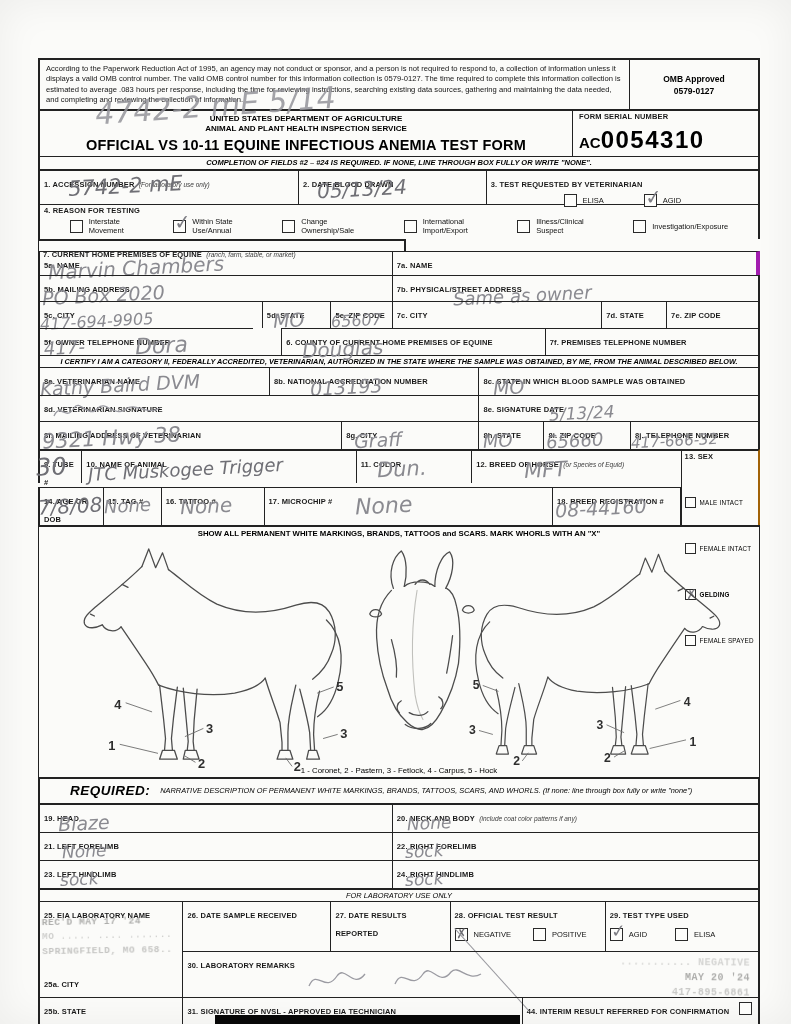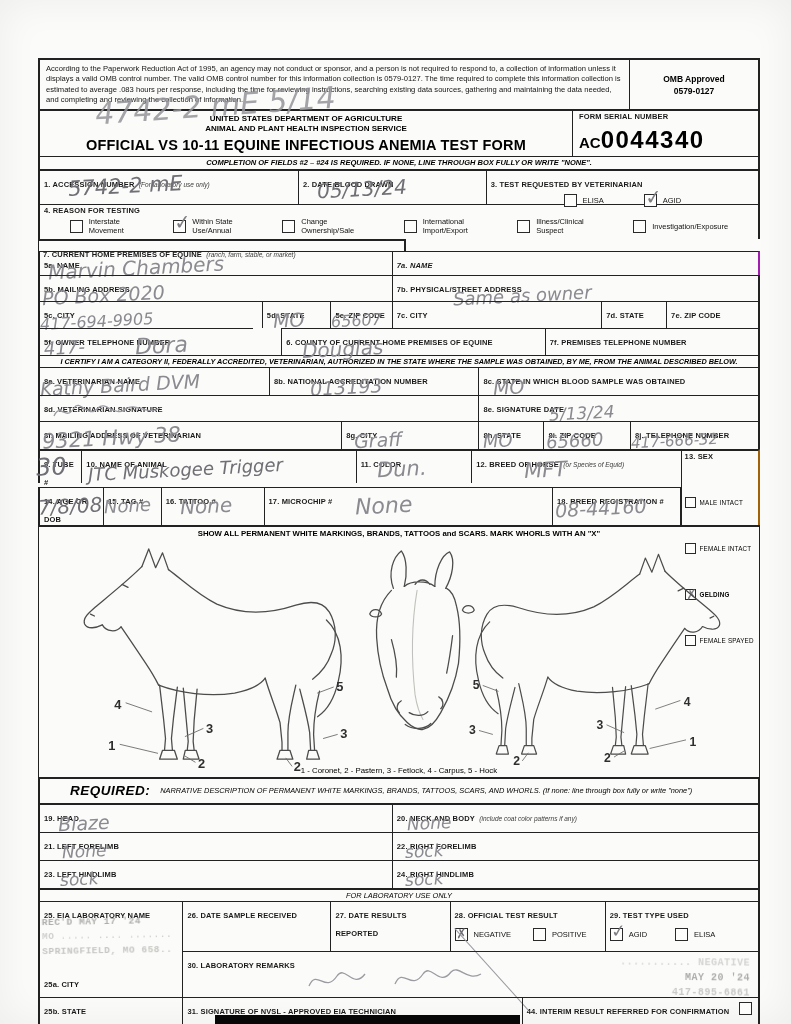--- a/index.html
+++ b/index.html
@@ -82,21 +82,21 @@
     <div class="hdr-row">
       <div class="hdr-left">
         <div class="dept">UNITED STATES DEPARTMENT OF AGRICULTURE</div>
         <div class="dept">ANIMAL AND PLANT HEALTH INSPECTION SERVICE</div>
         <div class="title">OFFICIAL VS 10-11 EQUINE INFECTIOUS ANEMIA TEST FORM</div>
       </div>
       <div class="serial-box">
         <div class="lbl">FORM SERIAL NUMBER</div>
         <div class="serial-num-line">
           <span class="serial-ac">AC</span>
-          <span class="serial-no">0044340</span>
+          <span class="serial-no">0054310</span>
         </div>
       </div>
     </div>
 
     <div class="completion">COMPLETION OF FIELDS #2 – #24 IS REQUIRED.    IF NONE, LINE THROUGH BOX FULLY OR WRITE "NONE".</div>
 
     <div class="row">
       <div class="cell h34" style="width:36%; border-left-width:2px;">
         <span class="lbl">1. ACCESSION NUMBER</span>
         <span class="sub">(For laboratory use only)</span>
@@ -171,21 +171,21 @@
       <div class="cell h11 thick-top" style="width:51%; border-right:2px solid #222;">
         <span class="lbl">7. CURRENT HOME PREMISES OF EQUINE</span>
         <span class="sub">(ranch, farm, stable, or market)</span>
       </div>
     </div>
     <div class="row">
       <div class="cell h24" style="width:49%; border-left-width:2px;">
         <span class="lbl">5a. NAME</span>
         <div class="val-overlay hw" style="font-size:20px; top:4px; left:8px;">Marvin Chambers</div>
       </div>
-      <div class="cell h24" style="width:51%; border-right:2px solid #a21caf;font-style:italic;">
+      <div class="cell h24" style="width:51%; border-right:4px solid #a21caf;">
         <span class="lbl">7a. NAME</span>
       </div>
     </div>
     <div class="row">
       <div class="cell h26" style="width:49%; border-left-width:2px;">
         <span class="lbl">5b. MAILING ADDRESS</span>
         <div class="val-overlay hw" style="font-size:19px; top:8px; left:2px;">PO Box 2020</div>
       </div>
       <div class="cell h26" style="width:51%; border-right:2px solid #222;">
         <span class="lbl">7b. PHYSICAL/STREET ADDRESS</span>

